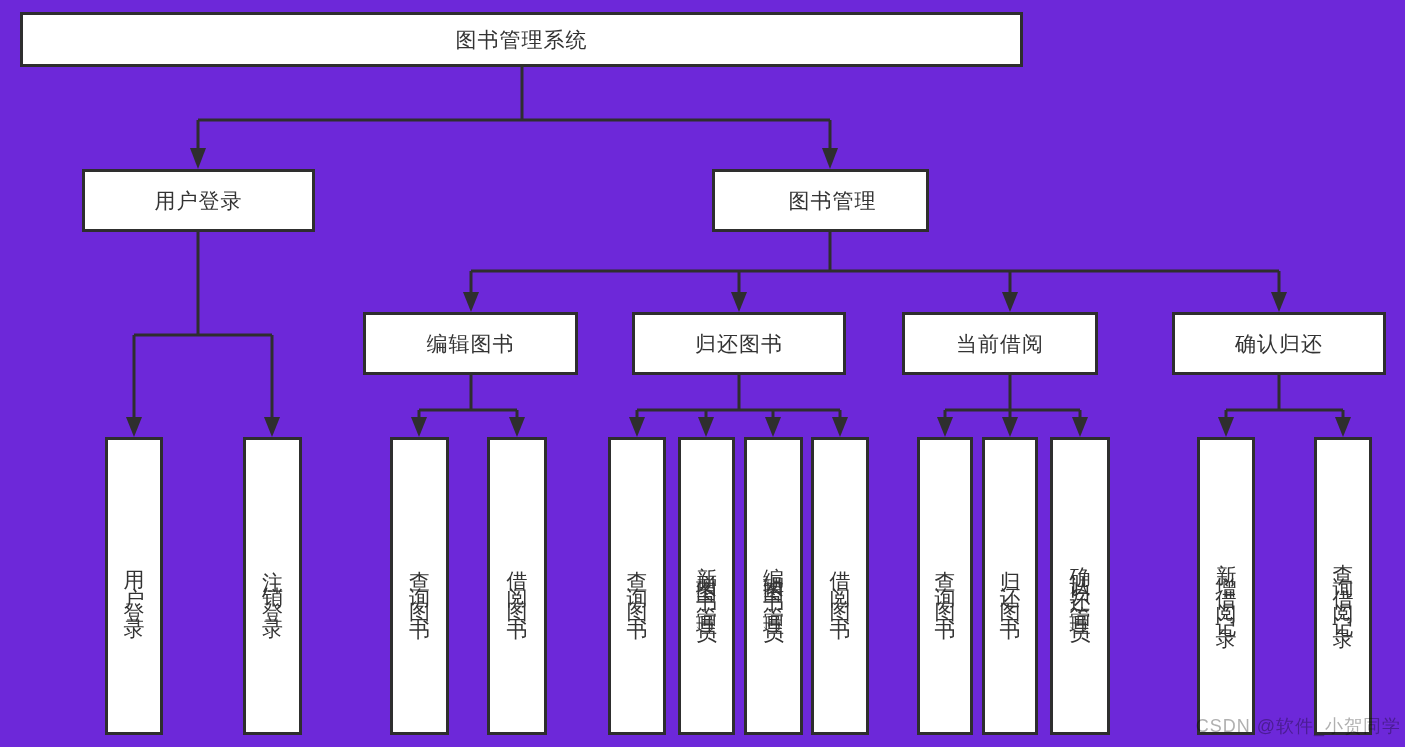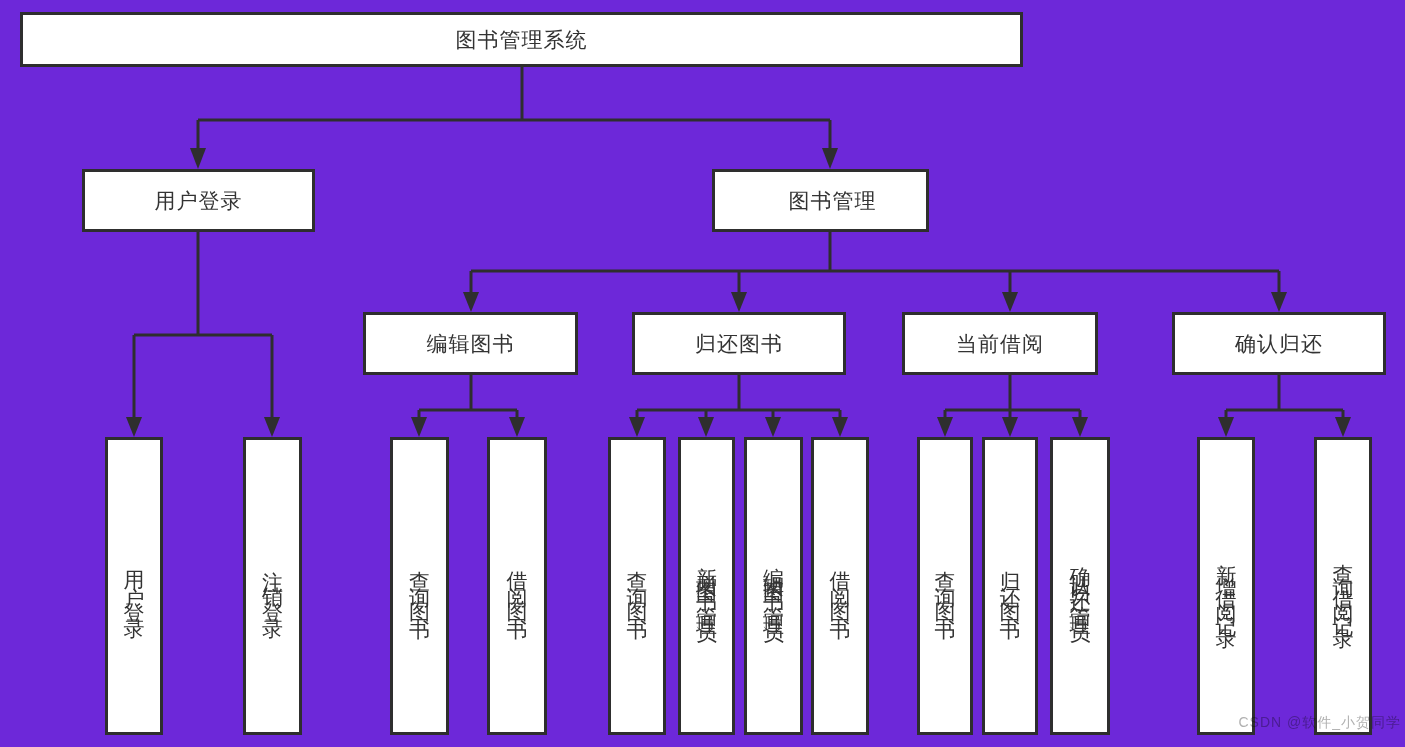--- a/index.html
+++ b/index.html
@@ -26,21 +26,21 @@
     writing-mode:vertical-rl;
     text-orientation:mixed;
     letter-spacing:16px;
     font-size:21px;
   }
   .leaf.med{letter-spacing:13px;}
   .leaf.long{letter-spacing:8px;}
   #watermark{
     position:absolute;
     right:4px;top:714px;
-    font-size:14px;
+    font-size:18px;
     color:#b0b0b0;
     letter-spacing:1px;
     mix-blend-mode:multiply;
     z-index:10;
   }
   
   #n-root{left:20px;top:12px;width:1003px;height:55px;}
   #n-user-login{left:82px;top:169px;width:233px;height:63px;}
   #n-book-mgmt{left:712px;top:169px;width:217px;height:63px;padding-left:24px;}
   #n-new-book{left:363px;top:312px;width:215px;height:63px;}

